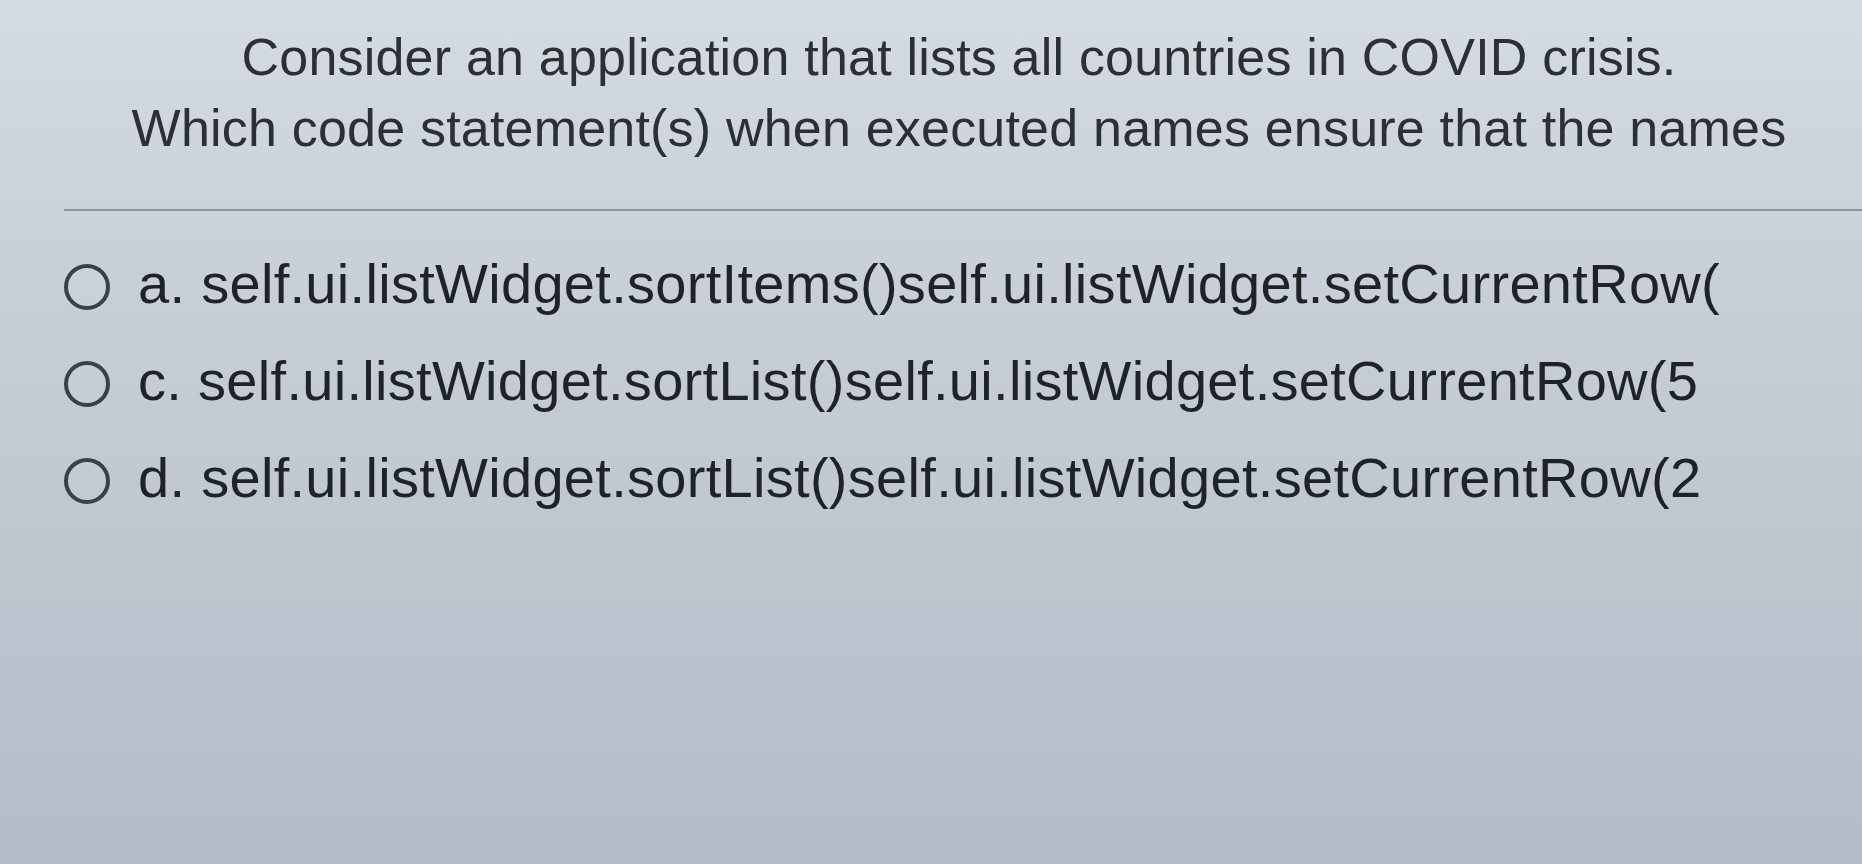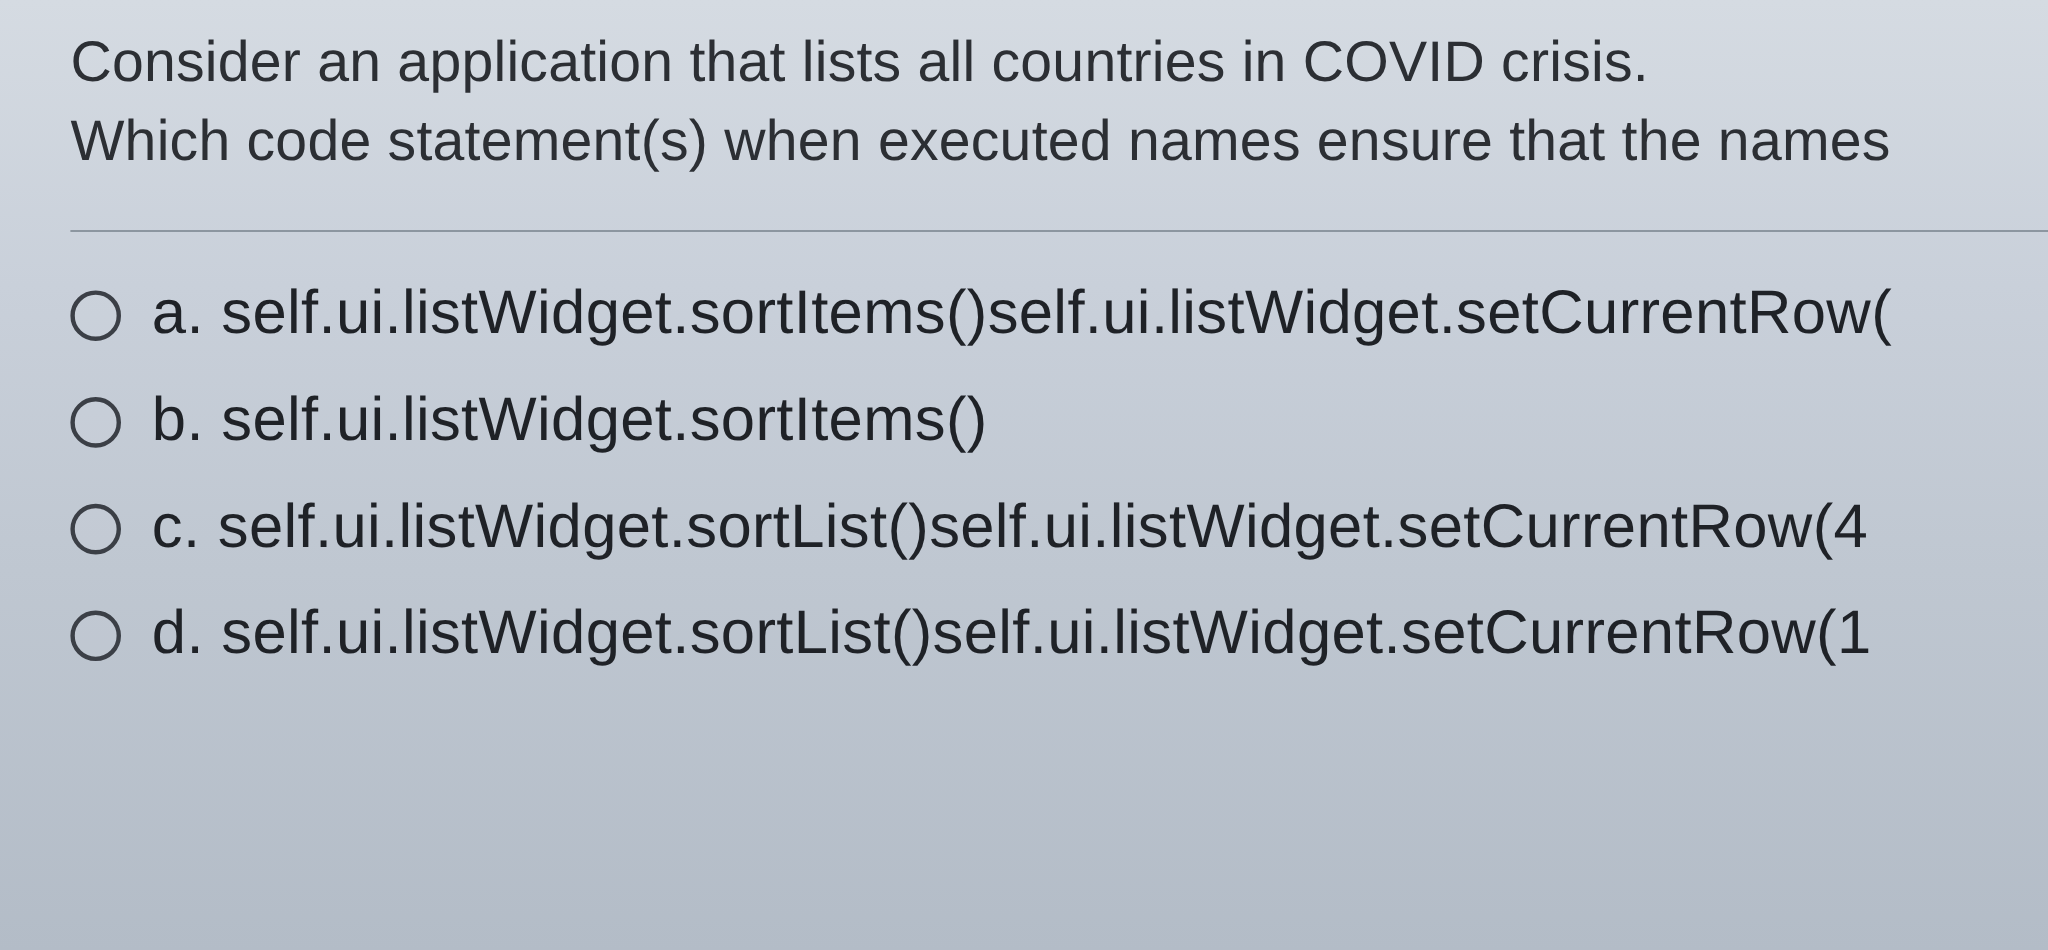--- a/index.html
+++ b/index.html
@@ -9,20 +9,21 @@
     height: 864px;
     overflow: hidden;
     font-family: "Segoe UI", Arial, sans-serif;
     background: linear-gradient(180deg, #d5dbe2 0%, #c9d0da 30%, #bfc7d1 60%, #b3bcc7 100%);
     color: #1a1c20;
   }
   .page {
     padding: 24px 0 0 64px;
     box-sizing: border-box;
     width: 1862px;
+    text-align: center;
   }
   .question-stem {
     font-size: 52px;
     line-height: 1.28;
     color: #2c2f34;
     font-weight: 400;
     letter-spacing: 0.2px;
     padding-right: 8px;
     white-space: nowrap;
   }
@@ -83,39 +84,32 @@
   <div class="options">
 
     <label class="option">
       <span class="radio"></span>
       <span class="opt-text">
         <span>a.</span>
         <span>self.ui.listWidget.sortItems()self.ui.listWidget.setCurrentRow(</span>
       </span>
     </label>
 
-    <label class="option">
-      <span class="radio"></span>
-      <span class="opt-text">
-        <span>b.</span>
-        <span>self.ui.listWidget.sortItems()</span>
-      </span>
-    </label>
 
     <label class="option">
       <span class="radio"></span>
       <span class="opt-text">
         <span>c.</span>
-        <span>self.ui.listWidget.sortList()self.ui.listWidget.setCurrentRow(4</span>
+        <span>self.ui.listWidget.sortList()self.ui.listWidget.setCurrentRow(5</span>
       </span>
     </label>
 
     <label class="option">
       <span class="radio"></span>
       <span class="opt-text">
         <span>d.</span>
-        <span>self.ui.listWidget.sortList()self.ui.listWidget.setCurrentRow(1</span>
+        <span>self.ui.listWidget.sortList()self.ui.listWidget.setCurrentRow(2</span>
       </span>
     </label>
 
   </div>
 
 </div>
 
 </body></html>

